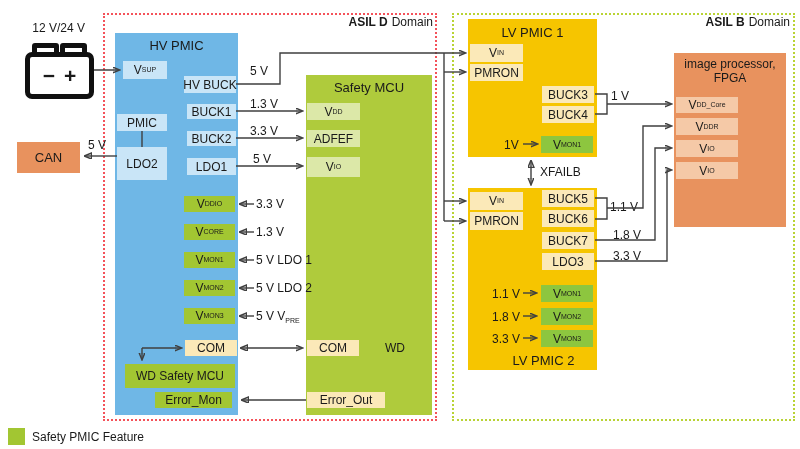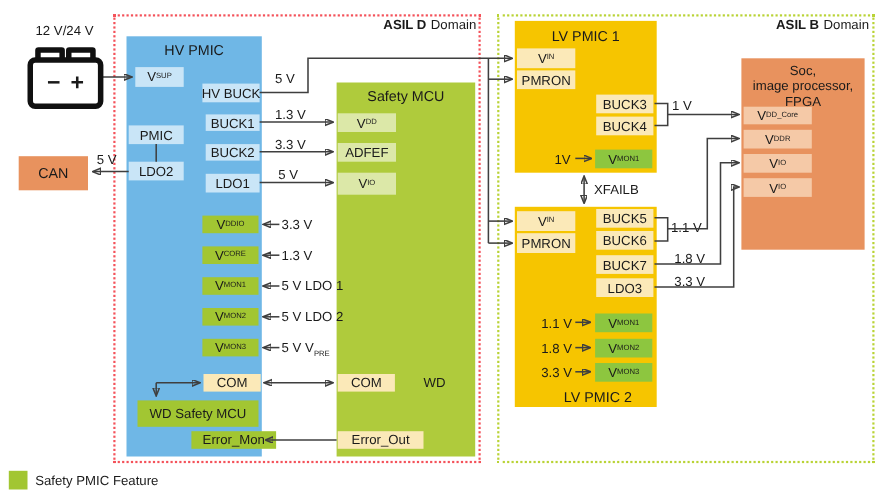--- a/index.html
+++ b/index.html
@@ -71,21 +71,21 @@
   <div class="b blk-hv" style="left:115px;top:33px;width:123px;height:382px"></div>
   <div class="t title" style="left:115px;top:39px;width:123px">HV PMIC</div>
   <div class="b p-lblue" style="left:123px;top:61px;width:44px;height:18px">
       <span>V</span>
       <sub>SUP</sub>
     </div>
   <div class="b p-lblue" style="left:184px;top:76px;width:52px;height:17px">HV BUCK</div>
   <div class="b p-lblue" style="left:187px;top:104px;width:49px;height:15px">BUCK1</div>
   <div class="b p-lblue" style="left:117px;top:114px;width:50px;height:17px">PMIC</div>
   <div class="b p-lblue" style="left:187px;top:131px;width:49px;height:15px">BUCK2</div>
-  <div class="b p-lblue" style="left:117px;top:147px;width:50px;height:17px">LDO2</div>
+  <div class="b p-lblue" style="left:117px;top:147px;width:50px;height:33px">LDO2</div>
   <div class="b p-lblue" style="left:187px;top:158px;width:49px;height:17px">LDO1</div>
   <div class="b p-green" style="left:184px;top:196px;width:51px;height:16px">
       <span>V</span>
       <sub>DDIO</sub>
     </div>
   <div class="b p-green" style="left:184px;top:224px;width:51px;height:16px">
       <span>V</span>
       <sub>CORE</sub>
     </div>
   <div class="b p-green" style="left:184px;top:252px;width:51px;height:16px">
@@ -95,21 +95,21 @@
   <div class="b p-green" style="left:184px;top:280px;width:51px;height:16px">
       <span>V</span>
       <sub>MON2</sub>
     </div>
   <div class="b p-green" style="left:184px;top:308px;width:51px;height:16px">
       <span>V</span>
       <sub>MON3</sub>
     </div>
   <div class="b p-cream" style="left:185px;top:340px;width:52px;height:16px">COM</div>
   <div class="b p-green" style="left:125px;top:364px;width:110px;height:24px">WD Safety MCU</div>
-  <div class="b p-green" style="left:174px;top:392px;width:77px;height:16px">Error_Mon</div>
+  <div class="b p-green" style="left:155px;top:392px;width:77px;height:16px">Error_Mon</div>
 
   <div class="b blk-mcu" style="left:306px;top:75px;width:126px;height:340px"></div>
   <div class="t title" style="left:306px;top:81px;width:126px">Safety MCU</div>
   <div class="b p-pgreen" style="left:307px;top:103px;width:53px;height:17px">
       <span>V</span>
       <sub>DD</sub>
     </div>
   <div class="b p-pgreen" style="left:307px;top:130px;width:53px;height:17px">ADFEF</div>
   <div class="b p-pgreen" style="left:307px;top:157px;width:53px;height:20px">
       <span>V</span>
@@ -158,21 +158,20 @@
   <div class="b p-agreen" style="left:541px;top:330px;width:52px;height:17px">
       <span>V</span>
       <sub>MON3</sub>
     </div>
   <div class="wire-label" style="left:492px;top:287px">1.1 V</div>
   <div class="wire-label" style="left:492px;top:310px">1.8 V</div>
   <div class="wire-label" style="left:492px;top:332px">3.3 V</div>
 
   <div class="b blk-soc" style="left:674px;top:53px;width:112px;height:174px"></div>
   <div class="t title ctr" style="left:674px;top:58px;width:112px;white-space:normal;font-size:12px">
-    <span class="ctr">Soc,</span>
     <span class="ctr">image processor,</span>
     <span class="ctr">FPGA</span>
   </div>
   <div class="b p-lorange" style="left:676px;top:97px;width:62px;height:16px">
       <span>V</span>
       <sub>DD_Core</sub>
     </div>
   <div class="b p-lorange" style="left:676px;top:118px;width:62px;height:17px">
       <span>V</span>
       <sub>DDR</sub>

